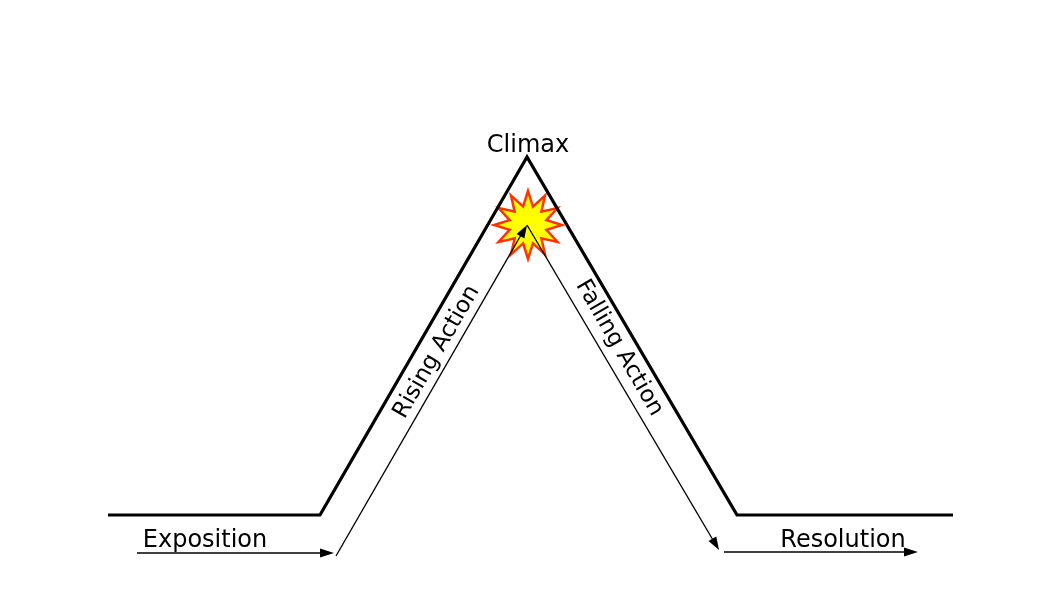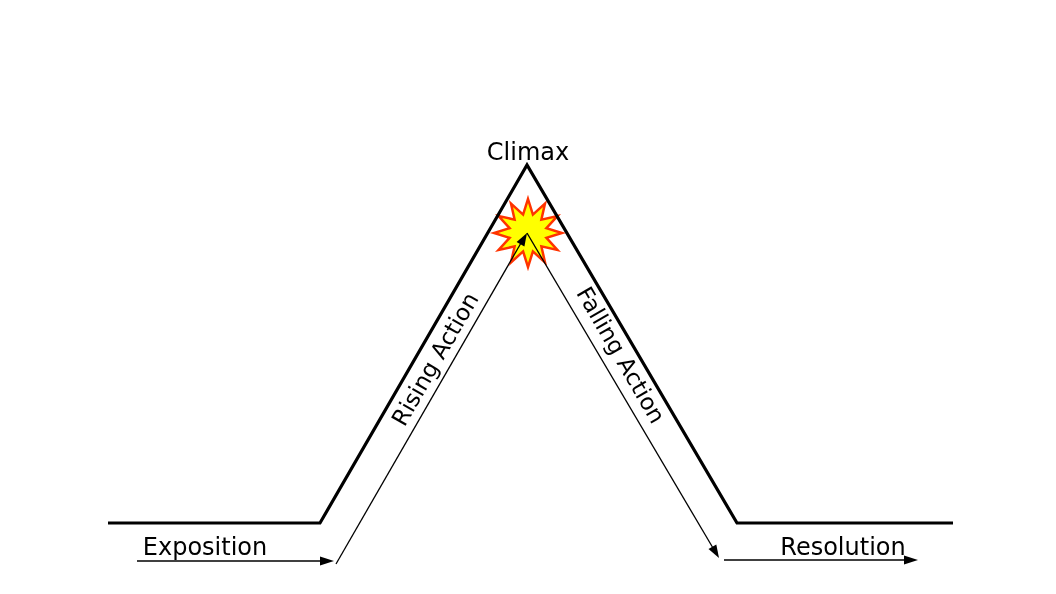--- a/index.html
+++ b/index.html
@@ -7,21 +7,20 @@
     padding: 0;
     width: 1056px;
     height: 594px;
     background: #ffffff;
     overflow: hidden;
   }
   .canvas {
     position: relative;
     width: 1056px;
     height: 458px;
-    margin-top: 8px;
   }
   svg {
     display: block;
     width: 1056px;
     height: 594px;
   }
   text {
     font-family: "DejaVu Sans", "Liberation Sans", sans-serif;
   }
   .stage-label {

